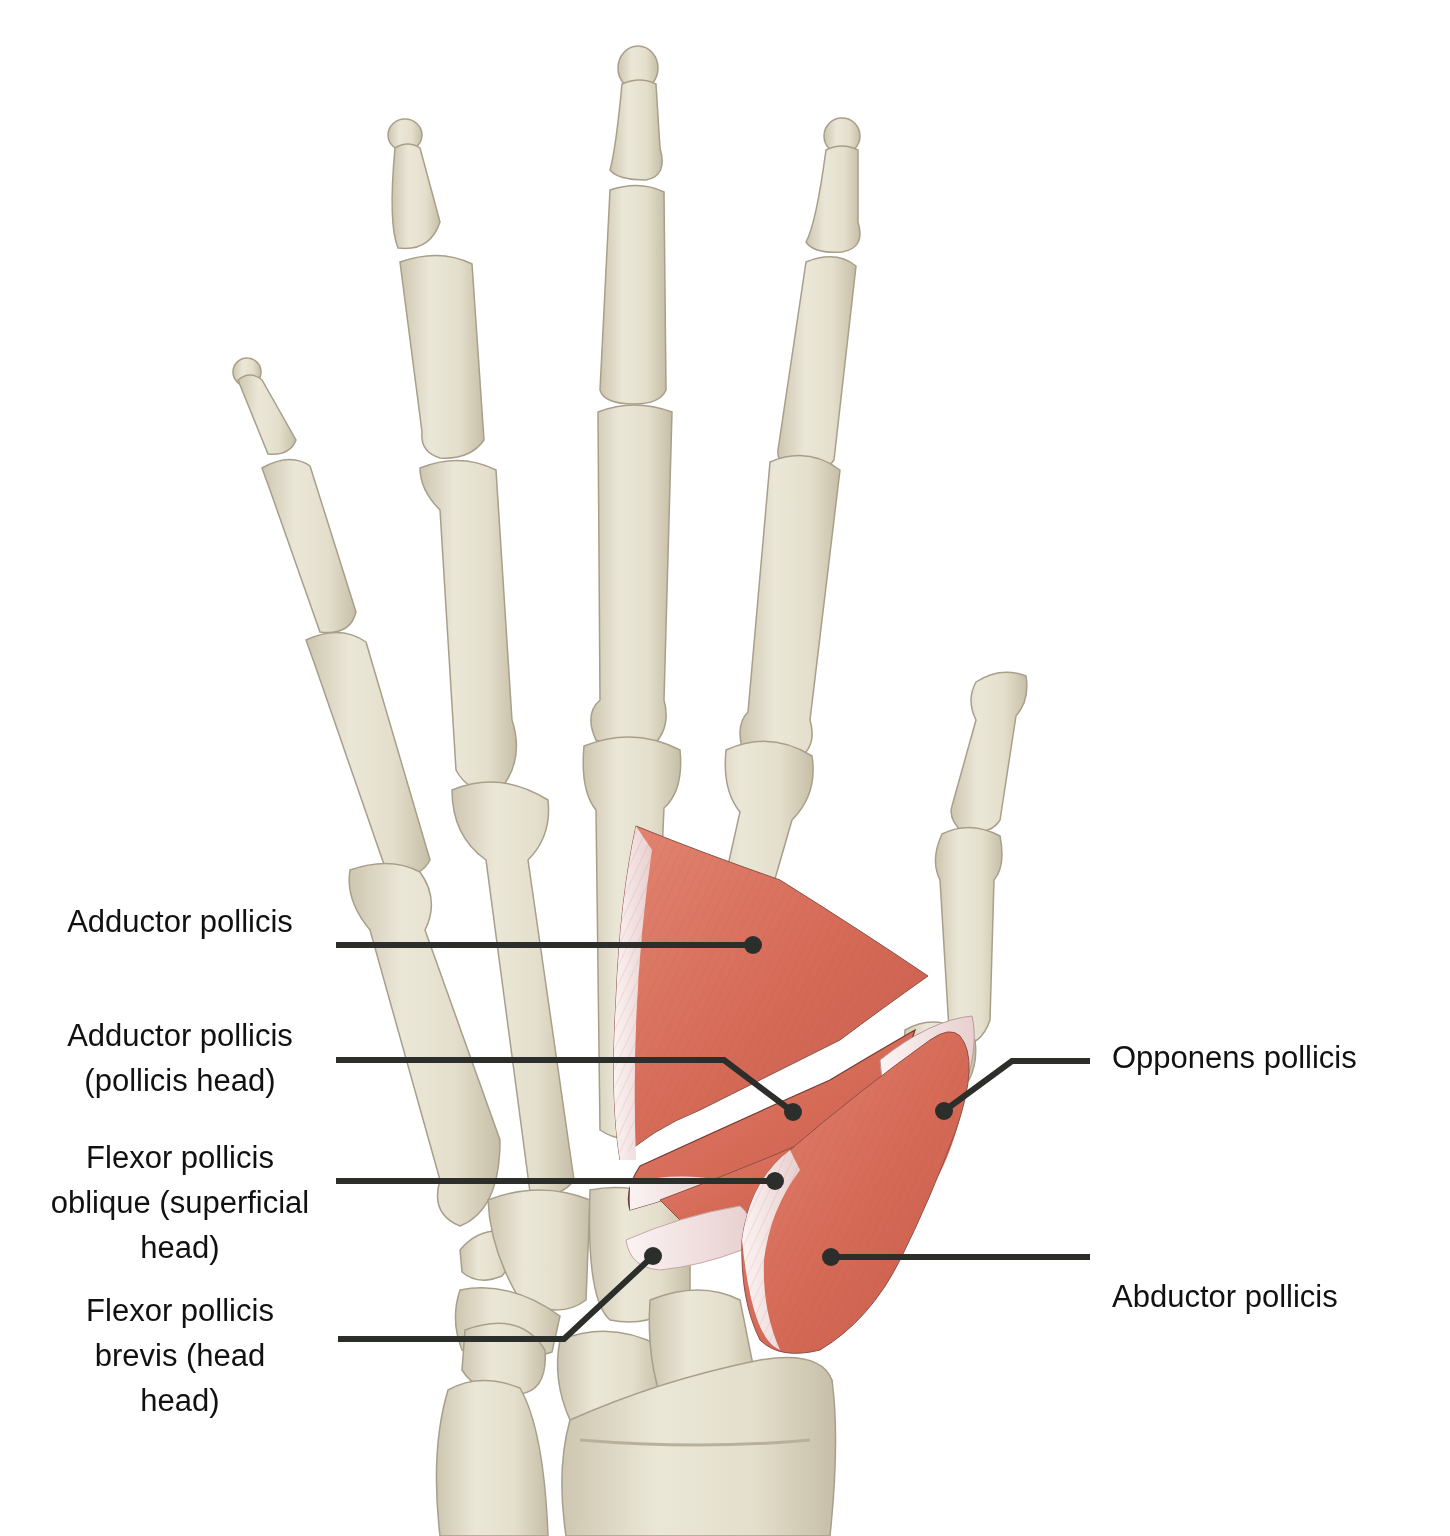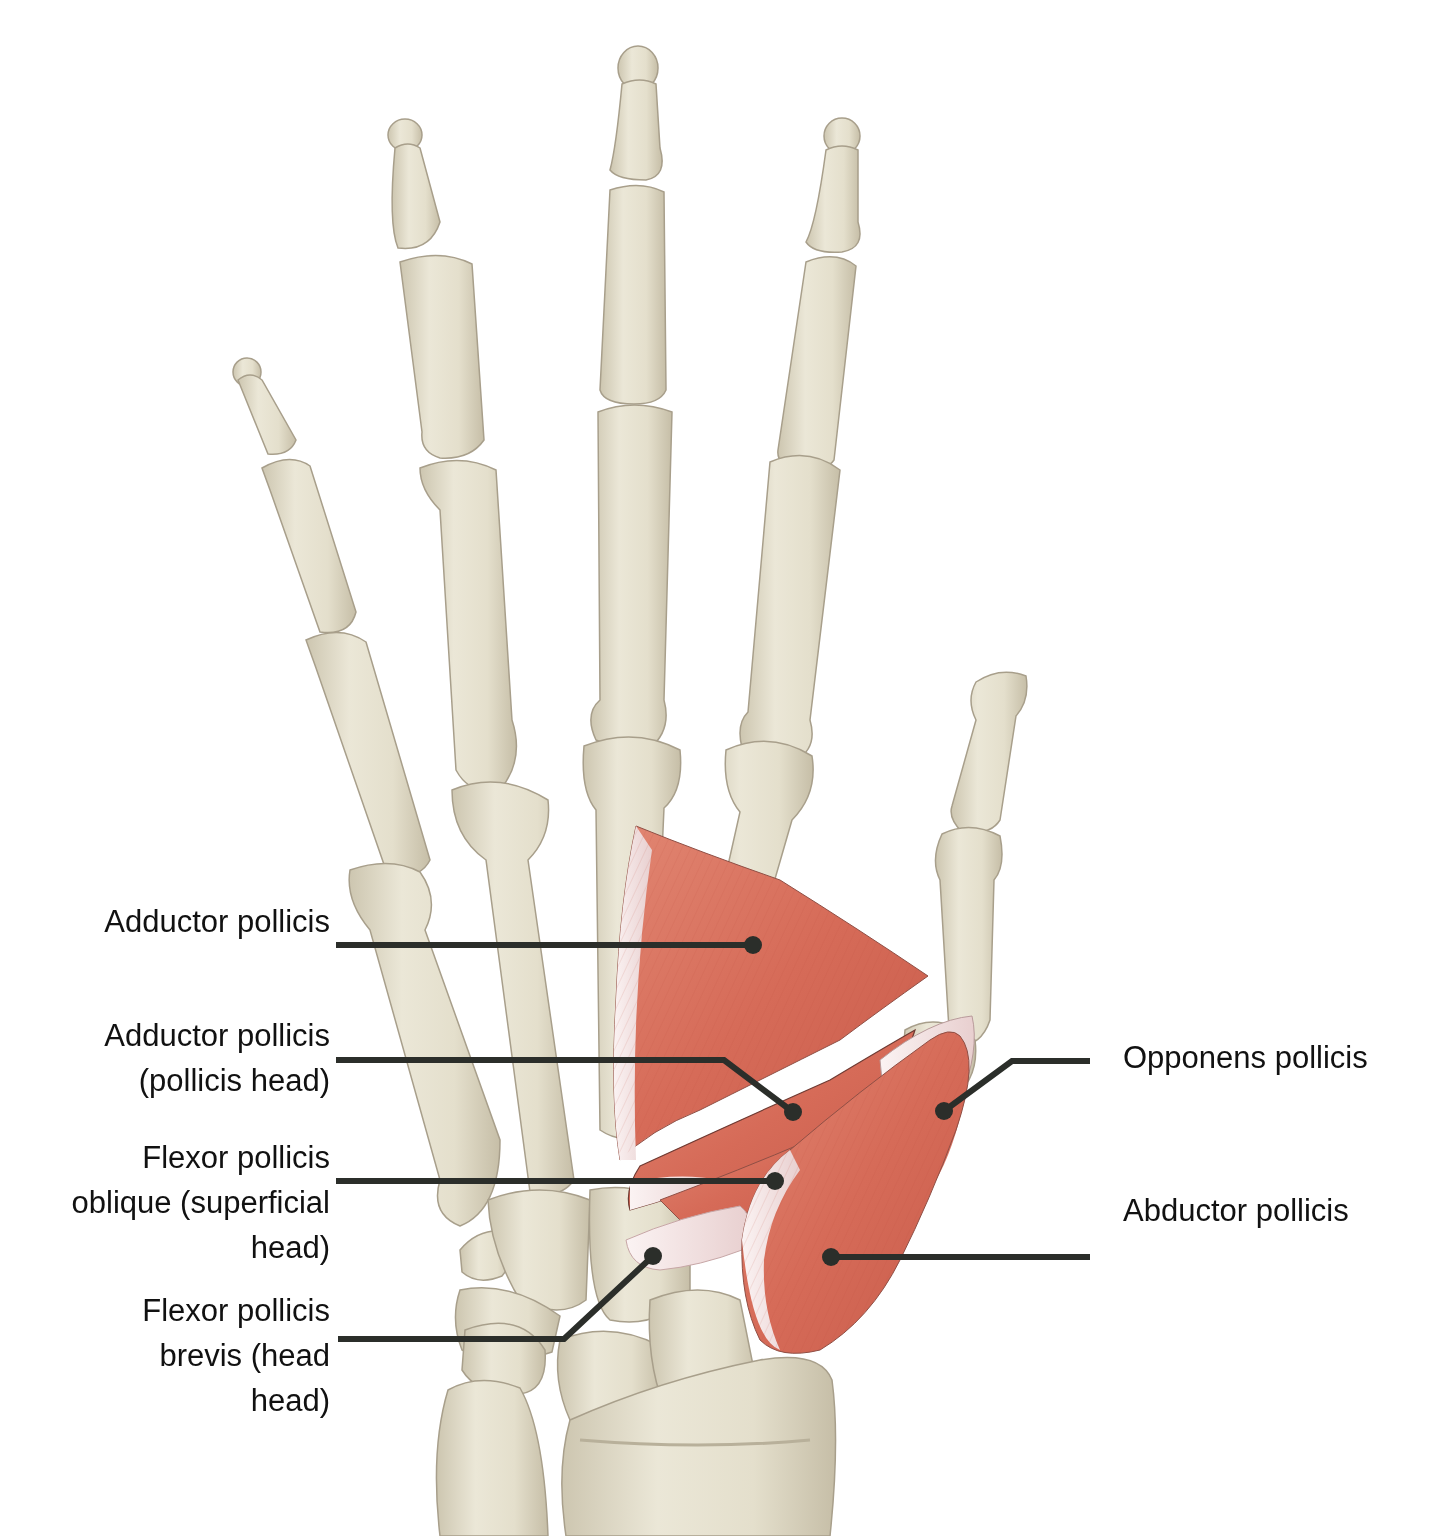--- a/index.html
+++ b/index.html
@@ -2,22 +2,22 @@
 <html><head>
 <meta charset="utf-8">
 <style>
   html, body { margin: 0; padding: 0; background: #ffffff; }
   body { width: 1450px; height: 1536px; position: relative; overflow: hidden;
          font-family: "Liberation Sans", "DejaVu Sans", sans-serif; }
   #figure { position: absolute; left: 0; top: 0; width: 1450px; height: 1536px; }
   .label { position: absolute; font-size: 31px; line-height: 45px; color: #111111;
            font-family: "Liberation Sans", sans-serif; }
   .label.left { text-align: center; }
-  .label.right { text-align: left; margin-left: 11px; }
-  .label span { display: block; white-space: nowrap; text-align: right; }
+  .label.right { text-align: left; }
+  .label span { display: block; white-space: nowrap; }
 </style>
 </head>
 <body>
 
 <svg id="figure" viewBox="0 0 1450 1536" xmlns="http://www.w3.org/2000/svg">
   <defs>
     <linearGradient id="boneGrad" x1="0" y1="0" x2="1" y2="0">
       <stop offset="0" stop-color="#cdc6b0"></stop>
       <stop offset="0.35" stop-color="#ebe7d7"></stop>
       <stop offset="0.7" stop-color="#e4dfcc"></stop>
@@ -163,15 +163,15 @@
 <div class="label left" style="left:30px; top:1288px; width:300px;">
   <span>Flexor pollicis</span>
   <span>brevis (head</span>
   <span>head)</span>
 </div>
 
 <div class="label right" style="left:1112px; top:1035px;">
   <span>Opponens pollicis</span>
 </div>
 
-<div class="label right" style="left:1112px; top:1188px;">
+<div class="label right" style="left:1112px; top:1274px;">
   <span>Abductor pollicis</span>
 </div>
 
 </body></html>

